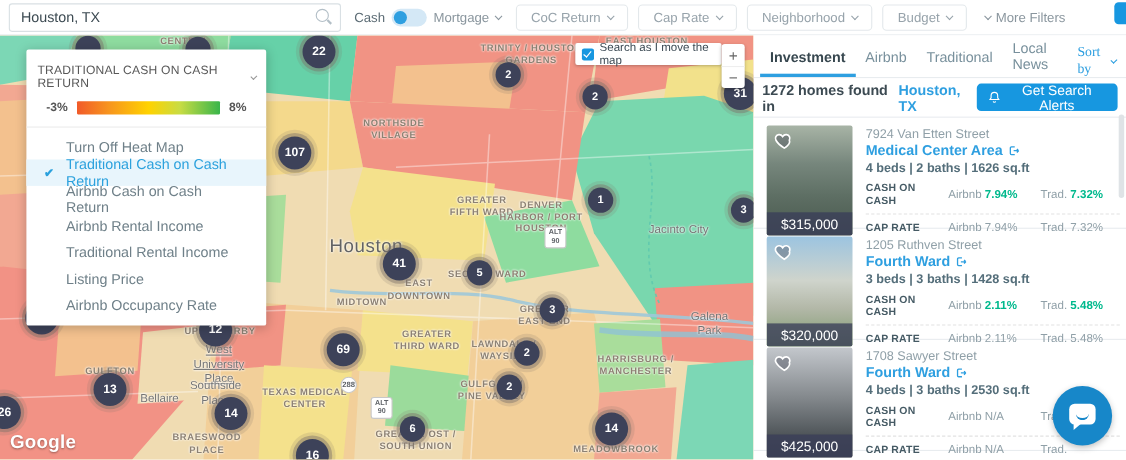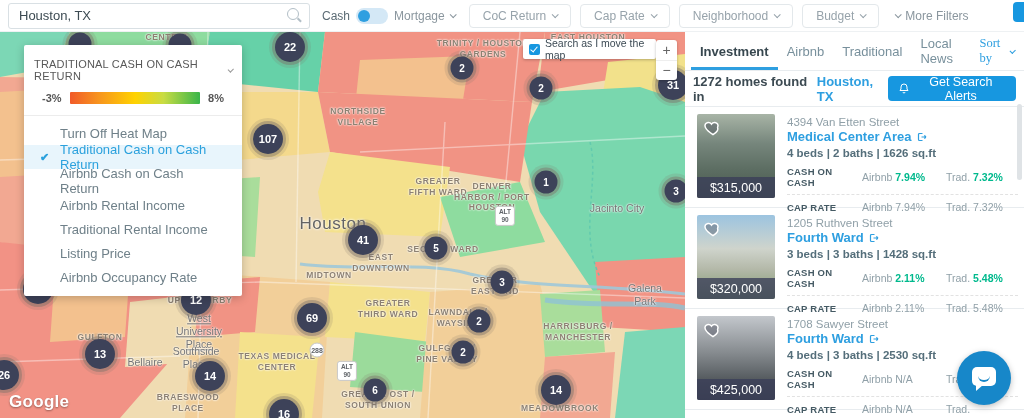--- a/index.html
+++ b/index.html
@@ -82,37 +82,37 @@
   .hm-bar { flex:1; height:12px; border-radius:1px;
     background:linear-gradient(90deg,#f15a29 0%,#f7941e 22%,#ffd200 50%,#c8dc44 72%,#39b54a 100%); }
   .hm-div { border-top:1px solid #ececec; margin-bottom:5px; }
   .hm-option { display:flex; align-items:center; padding:3px 16px; height:24px; font-size:13px;
     color:#6f8089; cursor:pointer; }
   .hm-option .check { width:20px; font-size:11px; color:#2ba1dd; font-weight:bold; flex:none;}
   .hm-option.selected { background:#e8f5fc; color:#2ba1dd; }
 
   
   .rpanel { position:absolute; left:685px; top:32px; width:339px; height:386px; background:#fff; }
-  .tabs { display:flex; align-items:center; height:39px; border-bottom:1px solid #e8ecef;
+  .tabs { display:flex; align-items:flex-end; height:39px; border-bottom:1px solid #e8ecef;
     padding:0 10px 0 6px; }
   .tab { font-size:13px; color:#78909c; padding:0 9px; height:100%; display:flex; align-items:center;
     cursor:pointer; border-bottom:3px solid transparent; padding-top:3px;}
   .tab.active { color:#37474f; font-weight:bold; border-bottom-color:#2e9fe0; }
   .sortby { margin-left:auto; color:#2e9fe0; font-size:12.5px; display:flex; align-items:center;
     gap:5px; cursor:pointer;font-family:Liberation Serif, serif; }
   .count-row { display:flex; align-items:center; height:36px; padding:0 8px 0 8px;
     border-bottom:1px solid #e8ecef; }
   .count-text { font-size:13px; font-weight:bold; color:#3c4a52; }
   .count-loc { font-size:13px; font-weight:bold; color:#2e9fe0; margin-left:4px; cursor:pointer;}
   .alerts-btn { margin-left:auto; height:25px; background:#1797e0; color:#fff; border:none;
     border-radius:4px; font-size:12.5px; display:flex; align-items:center; gap:6px; padding:0 10px;
     cursor:pointer; font-family:"Liberation Sans",sans-serif; }
   .listing { position:relative; display:flex; padding:7px 6px 7px 12px; border-bottom:1px solid #e8ecef;
     height:101px; cursor:pointer; }
-  .thumb { position:relative; width:78px; height:84px; border-radius:2px; overflow:hidden; flex:none; }
+  .thumb { position:relative; width:78px; height:100px; border-radius:2px; overflow:hidden; flex:none; }
   .thumb .price { position:absolute; left:0; right:0; bottom:0; height:21px;
     background:rgba(58,62,88,.78); color:#fff; font-size:12.5px; display:flex; align-items:center;
     justify-content:center; }
   .thumb .heart { position:absolute; left:5px; top:4px; width:22px; height:20px; cursor:pointer; }
   .img1 { background:linear-gradient(180deg,#a8b4a6 0%,#76867c 35%,#5d6e63 65%,#49584e 100%); }
   .img2 { background:linear-gradient(180deg,#9cc4e0 0%,#cfd4cc 40%,#b3b8a8 65%,#7e9a6e 100%); }
   .img3 { background:linear-gradient(180deg,#c3c7cc 0%,#84898d 45%,#4e5458 80%,#3c4246 100%); }
   .img4 { background:linear-gradient(180deg,#ddd6c8 0%,#c2b5a0 60%,#a5english97 100%); }
   .linfo { flex:1; padding:2px 0 0 12px; min-width:0; }
   .addr { font-size:11.5px; color:#90a0a8; }
@@ -451,21 +451,21 @@
     </div>
 
       <div class="listing">
         <div class="thumb img1">
           <svg class="heart" viewBox="0 0 24 24">
             <path d="M12 20s-7-4.5-9.1-8.6C1.5 8.7 3 5.6 6 5.3c1.8-.2 3.3.7 4.2 2.1.9-1.4 2.4-2.3 4.2-2.1 3 .3 4.5 3.4 3.1 6.1C19.4 15.5 12 20 12 20z" fill="rgba(55,58,75,.35)" stroke="#fff" stroke-width="1.8"></path>
           </svg>
           <div class="price">$315,000</div>
         </div>
         <div class="linfo">
-          <div class="addr">4394 Van Etten Street</div>
+          <div class="addr">7924 Van Etten Street</div>
           <div class="hood-link">
             <b>Medical Center Area</b>
             <svg width="12" height="12" viewBox="0 0 24 24">
               <path d="M13 5H7a2 2 0 0 0-2 2v10a2 2 0 0 0 2 2h6" fill="none" stroke="#2e9fe0" stroke-width="2.4"></path>
               <path d="M11 12h9m0 0-3.2-3.2M20 12l-3.2 3.2" fill="none" stroke="#2e9fe0" stroke-width="2.4"></path>
             </svg>
           </div>
           <div class="specs">4 beds  |  2 baths  |  1626 sq.ft</div>
           <div class="mrow">
             <span class="mlabel">CASH ON CASH</span>

